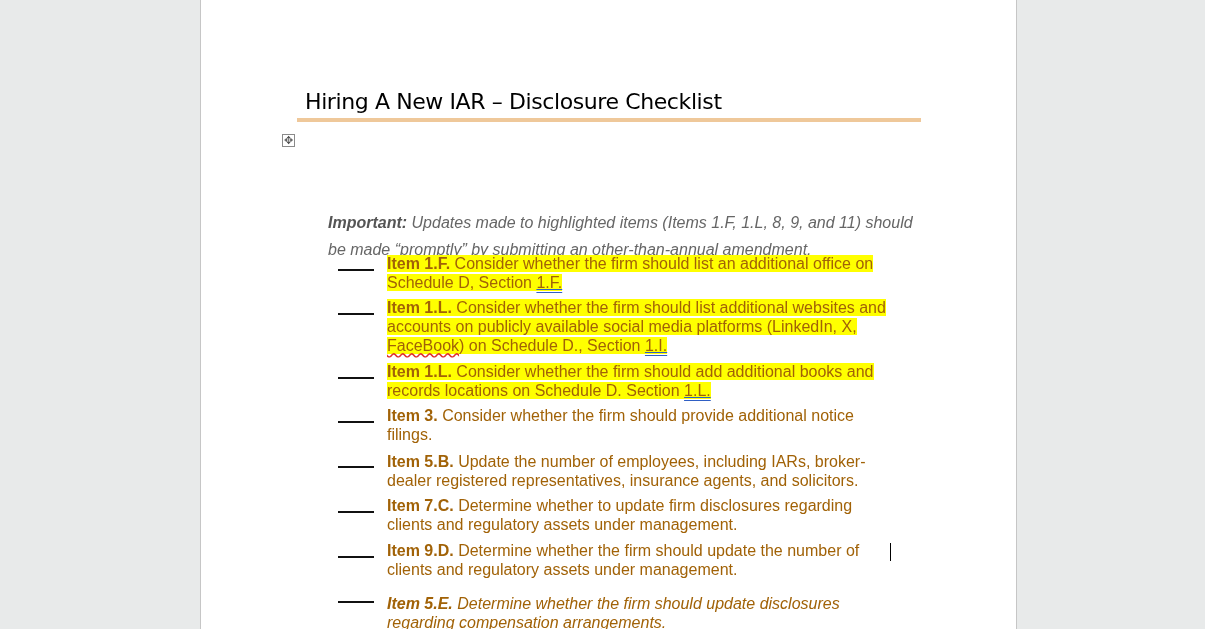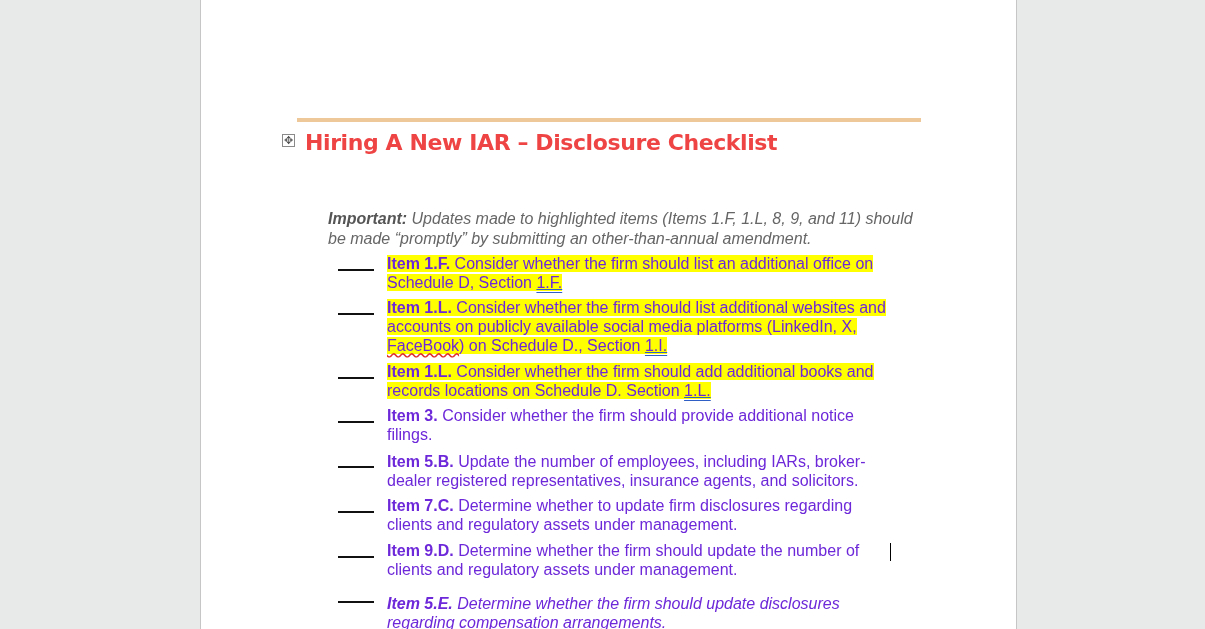--- a/index.html
+++ b/index.html
@@ -9,24 +9,23 @@
     position:relative;
     font-family:"Liberation Sans", sans-serif;
   }
   .page {
     position:absolute; left:200px; top:0; width:815px; height:629px;
     background:#ffffff;
     border-left:1px solid #c6c6c6; border-right:1px solid #c6c6c6;
   }
   .title {
     position:absolute; left:104px; top:89px;
-    font-family:"DejaVu Sans", sans-serif; font-weight:bold;
-    font-size:22px; color:#ef4444; letter-spacing:-0.4px;
+    font-family:"DejaVu Sans", sans-serif; font-weight:normal;
+    font-size:22px; color:#000000; letter-spacing:-0.4px;
     white-space:nowrap;
-    margin-top:41px;
   }
   .title-rule {
     position:absolute; left:96px; top:118px; width:624px; height:4px;
     background:#efc89a;
   }
   .move-handle {
     position:absolute; left:81px; top:134px; width:13px; height:13px;
     border:1px solid #8a8a8a; box-sizing:border-box; background:#fff;
     font-size:11px; line-height:11px; text-align:center; color:#555;
   }
@@ -36,32 +35,32 @@
     font-size:22px; color:#17707e; letter-spacing:-0.4px;
     white-space:nowrap;
   }
   .section-heading .num { margin-right:6px; }
   .dbl-underline {
     text-decoration:underline; text-decoration-style:double;
     text-decoration-color:#2f5fc4;
   }
   .important {
     position:absolute; left:127px; top:209px; width:600px;
-    font-size:16px; line-height:20px; color:#666; font-style:italic;
+    font-size:16px; line-height:27px; color:#666; font-style:italic;
   }
   .important b { color:#555; }
   .item {
     position:absolute; left:137px; width:560px;
   }
   .item .blank {
     position:absolute; left:0; width:36px; height:2px; background:#111;
   }
   .item .text {
     position:absolute; left:49px; width:505px;
-    font-size:16px; line-height:19px; color:#6d28d9;
+    font-size:16px; line-height:19px; color:#a16207;
   }
   .hl { background:#ffff00; }
   .link-ul {
     text-decoration:underline; text-decoration-color:#2f5fc4;
     text-decoration-style:double;
   }
   .spell {
     text-decoration:underline wavy #e03030;
   }
   .caret {

